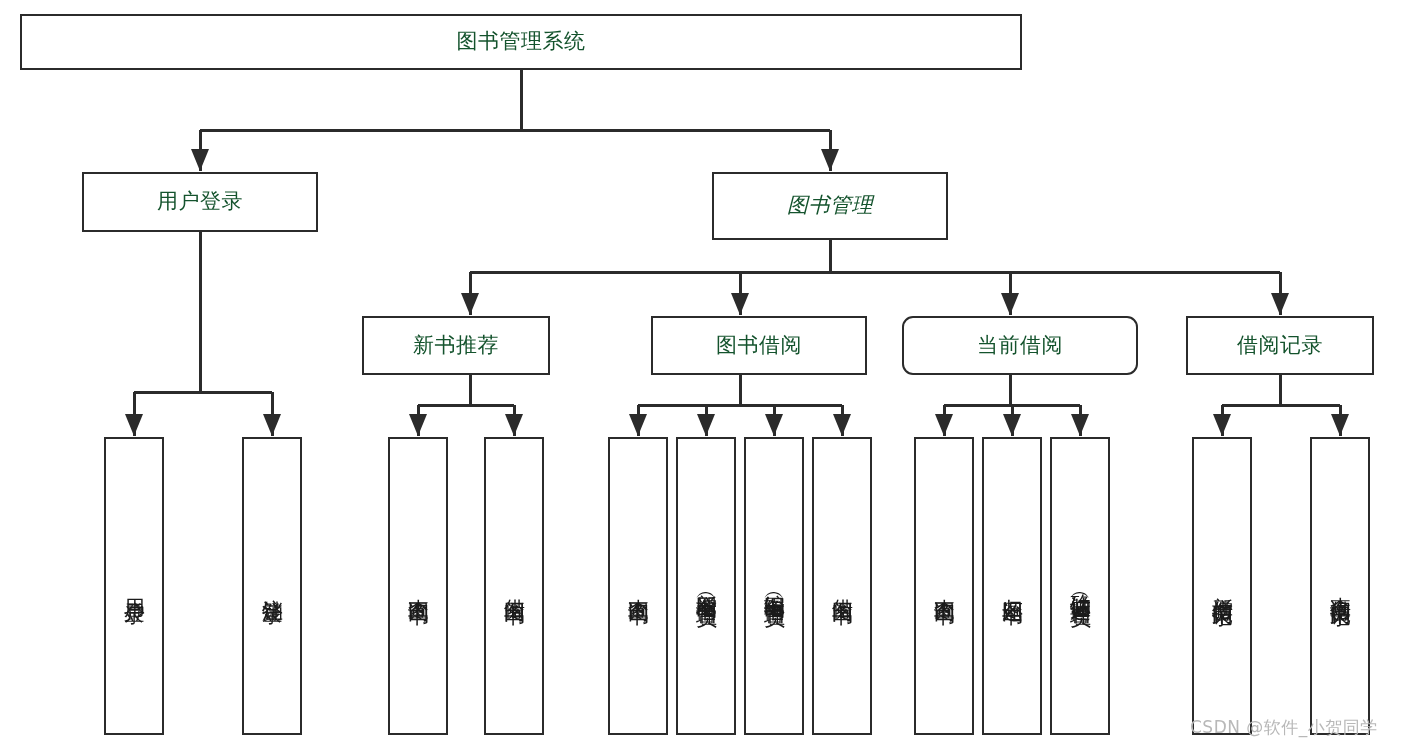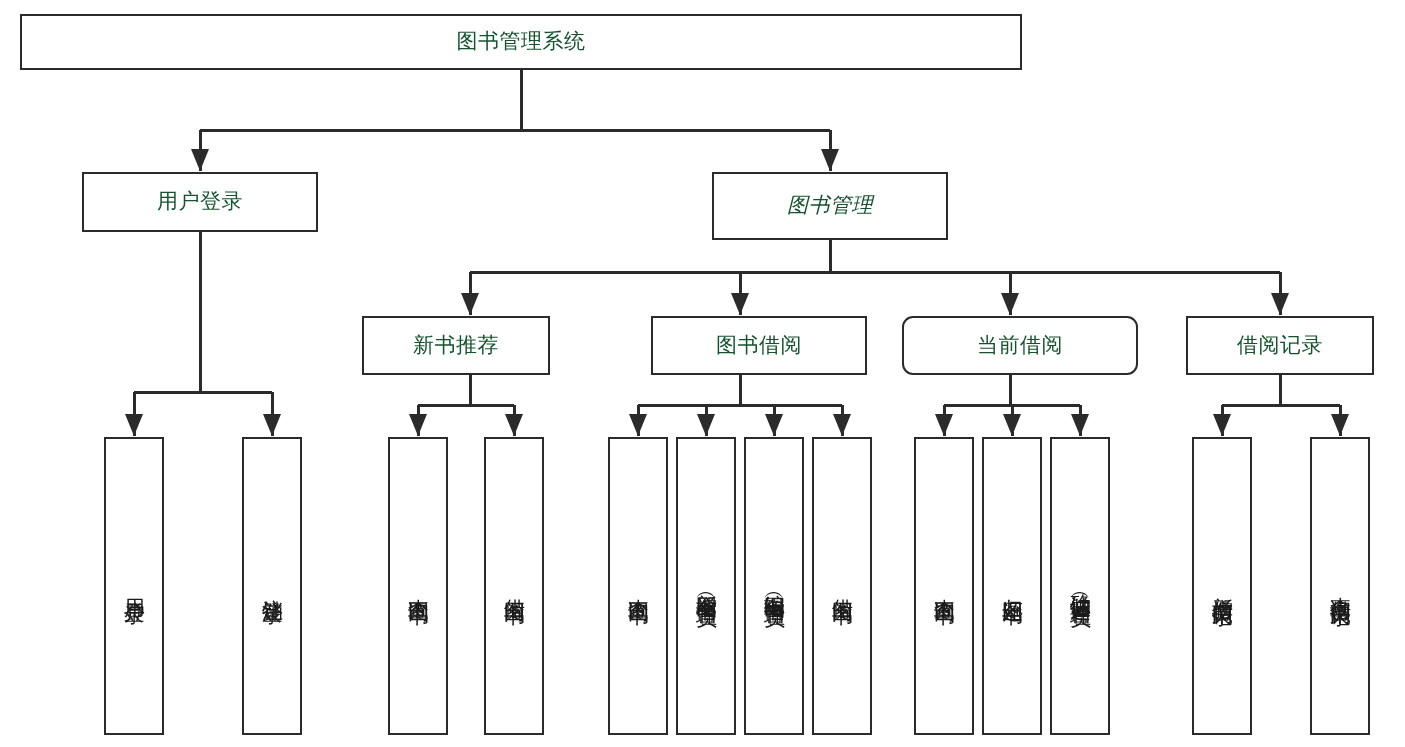--- a/index.html
+++ b/index.html
@@ -174,13 +174,14 @@
       <div class="node-box" style="left: 1050px; top: 437px; width: 60px; height: 298px;">
         <span class="node-label-v">确认归还（管理员）</span>
       </div>
       <div class="node-box" style="left: 1192px; top: 437px; width: 60px; height: 298px;">
         <span class="node-label-v">新增借阅记录</span>
       </div>
       <div class="node-box" style="left: 1310px; top: 437px; width: 60px; height: 298px;">
         <span class="node-label-v">查询借阅记录</span>
       </div>
     </div>
+  <div class="watermark" id="watermark" style="left:1190px; top:716px;">CSDN @软件_小贺同学</div>
 </div>
 
 </body></html>

